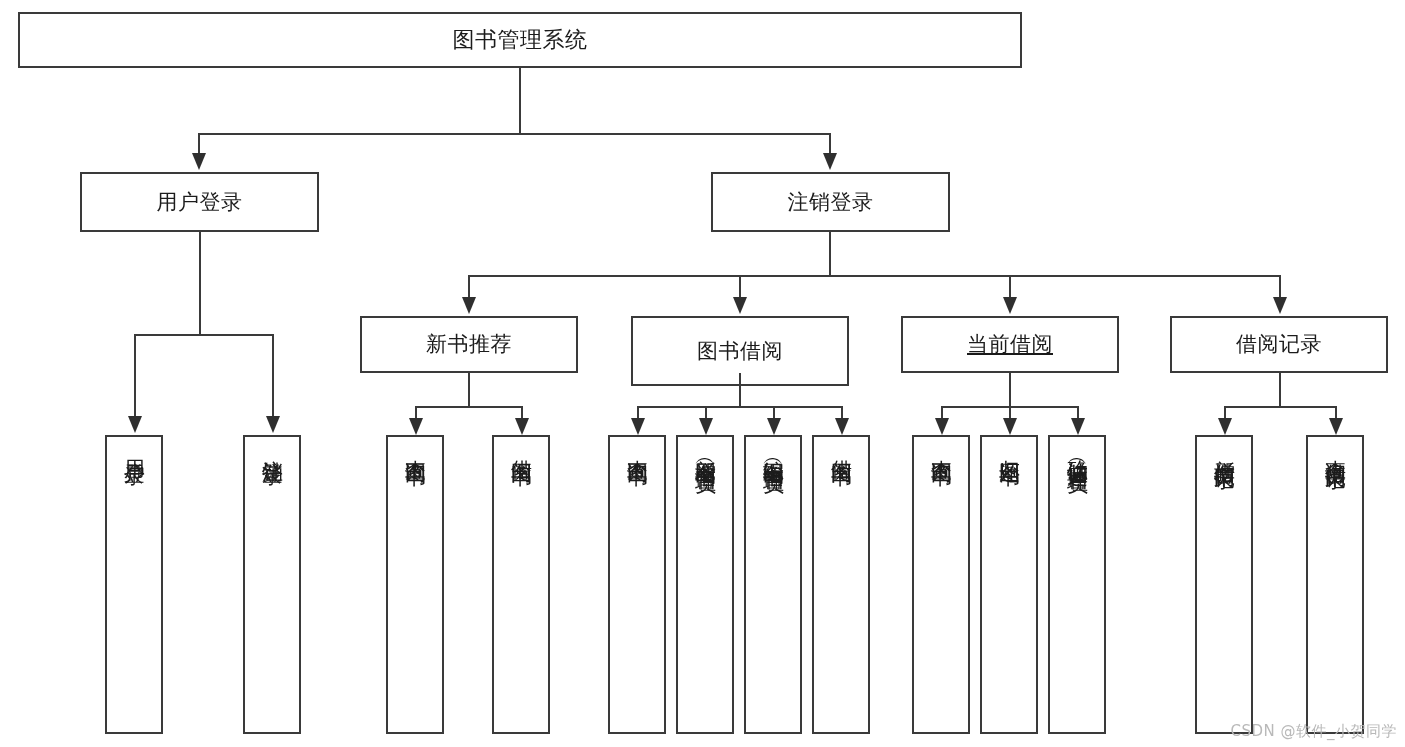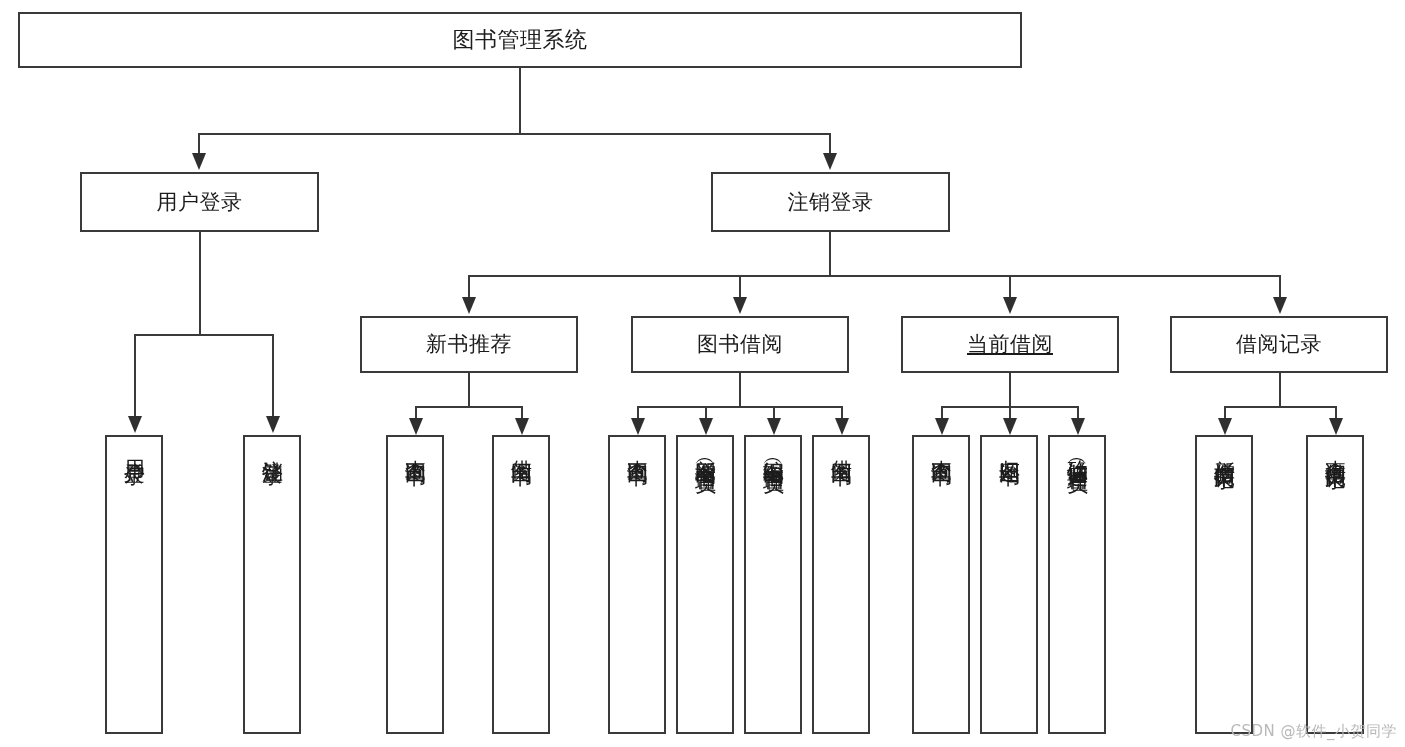--- a/index.html
+++ b/index.html
@@ -134,21 +134,21 @@
 
   <div class="vline" style="left:1009px; top:275px; height:22px;"></div>
   <div class="arrow" style="left:1003px; top:297px;"></div>
 
   <div class="vline" style="left:1279px; top:275px; height:22px;"></div>
   <div class="arrow" style="left:1273px; top:297px;"></div>
 
   <div class="node level2" style="left:360px; top:316px; width:218px; height:57px;">
     <span class="label">新书推荐</span>
   </div>
-  <div class="node level2" style="left:631px; top:316px; width:218px; height:57px;">
+  <div class="node level2" style="left:631px; top:316px; width:218px; height:70px;">
     <span class="label">图书借阅</span>
   </div>
   <div class="node level2" style="left:901px; top:316px; width:218px; height:57px;text-decoration:underline;">
     <span class="label">当前借阅</span>
   </div>
   <div class="node level2" style="left:1170px; top:316px; width:218px; height:57px;">
     <span class="label">借阅记录</span>
   </div>
 
   <div class="vline" style="left:468px; top:373px; height:34px;"></div>

